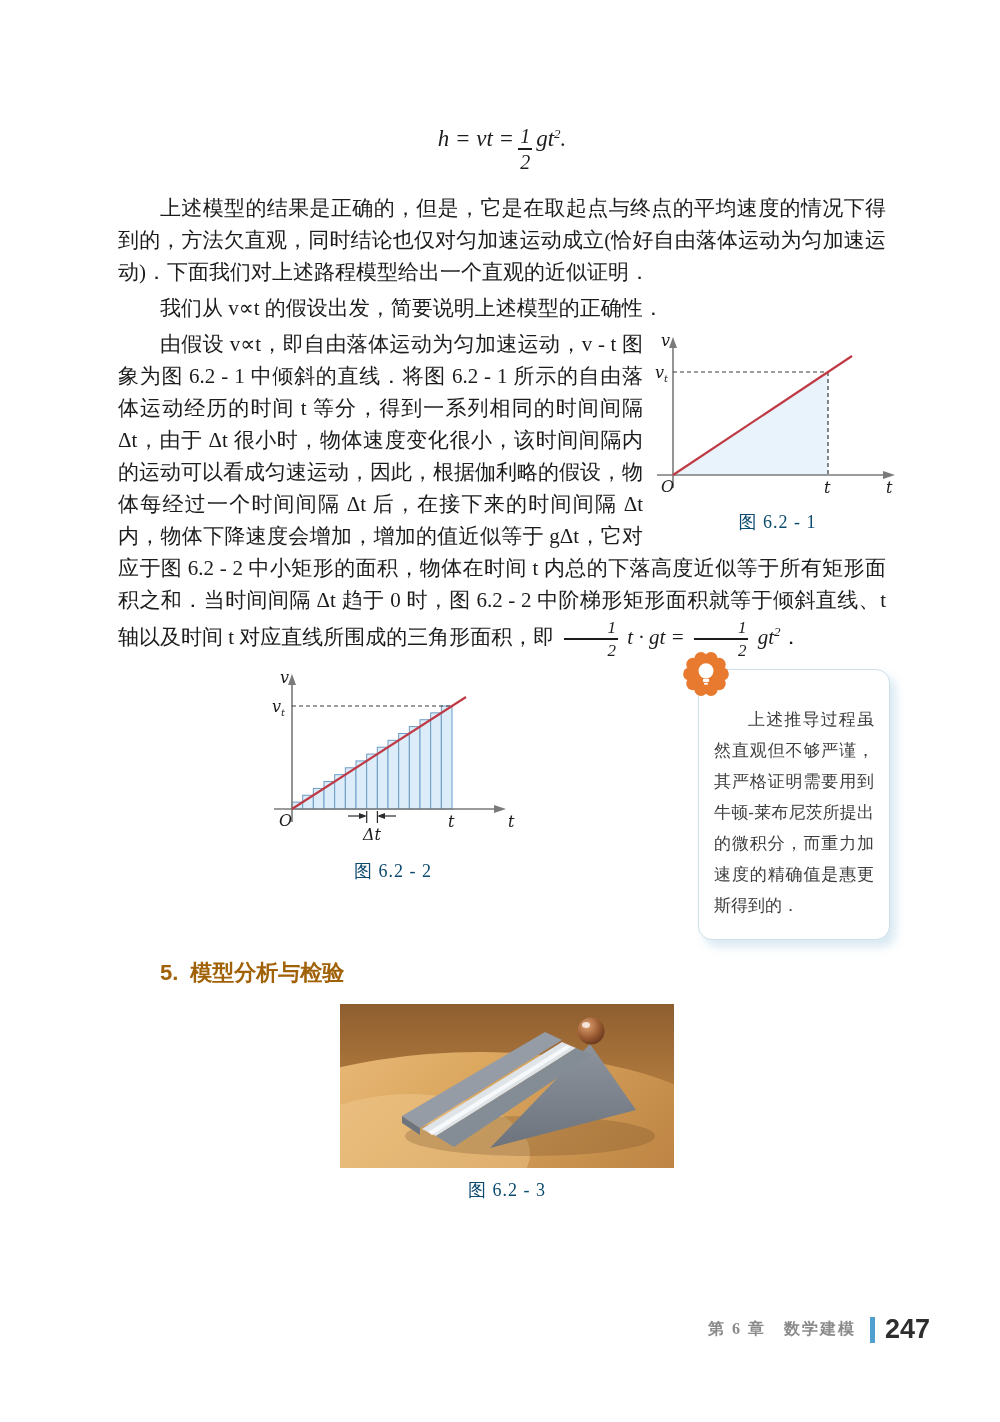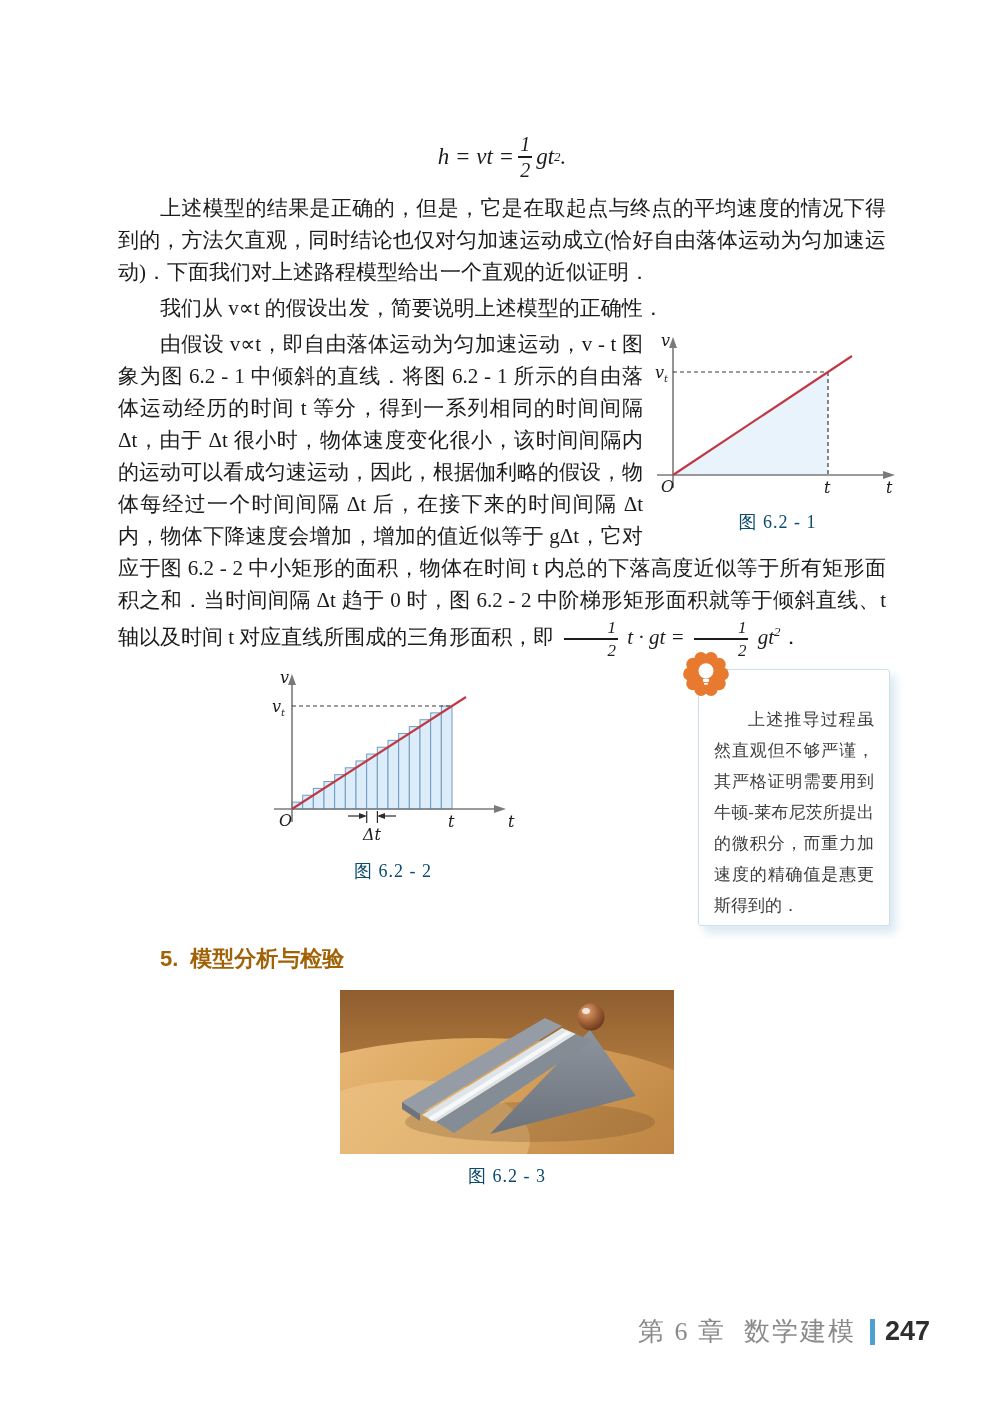--- a/index.html
+++ b/index.html
@@ -1,21 +1,21 @@
 <!DOCTYPE html>
 <html><head>
 <meta charset="utf-8">
 <style>
   html,body{margin:0;padding:0;background:#ffffff;}
   .page{position:relative;width:1000px;height:1422px;background:#ffffff;
         font-family:"Liberation Serif",serif;color:#1c1c1c;overflow:hidden;}
   .content{padding:126px 114px 0 118px;}
 
   
-  .display-formula{display:flex;align-items:center;justify-content:center;
+  .display-formula{display:flex;align-items:flex-start;justify-content:center;
         height:62px;font-size:23px;font-style:italic;}
   .frac{display:inline-flex;flex-direction:column;align-items:center;
         line-height:1;vertical-align:middle;margin:0 4px;font-style:italic;}
   .frac .fnum,.frac .fden{font-size:20px;padding:0 2px;}
   .frac .fbar{height:2px;background:#1c1c1c;align-self:stretch;margin:2px 0;}
   .frac.small .fnum,.frac.small .fden{font-size:17px;}
   sup.exp{font-size:13px;font-style:italic;}
 
   
   .para{font-size:21px;line-height:32px;text-align:justify;text-indent:2em;
@@ -23,22 +23,22 @@
   .it{font-style:italic;}
 
   
   .fig1{float:right;width:245px;margin:4px -14px 10px 12px;text-align:center;}
   .figcap{font-size:18px;margin-top:6px;letter-spacing:1px;color:#0c4a6e;}
 
   
   .row2{display:flex;align-items:flex-start;clear:both;margin-top:10px;}
   .fig2{margin-left:150px;width:250px;text-align:center;}
   .notebox{margin-left:auto;margin-right:-4px;position:relative;width:160px;
-        border:1px solid #cfe0ea;border-radius:3px;background:#ffffff;
-        padding:34px 15px 4px 15px;
+        border:1px solid #cfe0ea;border-radius:14px;background:#ffffff;
+        padding:34px 15px 18px 15px;
         box-shadow:6px 7px 10px rgba(158,196,222,.38);}
   .notebox .note-text{font-size:17px;line-height:31px;text-align:justify;
         text-indent:2em;margin:0;color:#3e3e3e;font-family:"DejaVu Serif",serif;}
   .note-icon{position:absolute;top:-20px;left:-17px;width:48px;height:48px;}
 
   
   .section-heading{font-family:"Liberation Sans",sans-serif;font-weight:bold;
         color:#a16207;font-size:22px;margin:18px 0 6px 42px;}
   .section-heading .num{margin-right:12px;}
 
@@ -52,21 +52,21 @@
   .tri-fill{fill:#e8f3fb;stroke:none;}
   .dash{stroke:#3a3a3a;stroke-width:1.2;stroke-dasharray:4 3;fill:none;}
   #fig2-bars rect{fill:#dcedf9;stroke:#6d9cc5;stroke-width:1;}
   .fl{font:italic 16px "DejaVu Serif",serif;fill:#1c1c1c;}
   .fl-sub{font-size:10px;}
   .marker{stroke:#2b2b2b;stroke-width:1.2;fill:none;}
   .marker-arrow{fill:#2b2b2b;stroke:none;}
 
   
   .footer{position:absolute;top:1314px;right:70px;display:flex;align-items:center;}
-  .footer .chapter,.footer .book{color:#8a8a8a;font-size:26px;letter-spacing:2px;}
+  .footer .chapter,.footer .book{color:#8a8a8a;font-size:16px;letter-spacing:2px;font-weight:bold;}
   .footer .book{margin-left:18px;}
   .footer .vbar{width:5px;height:26px;background:#4f9fd0;margin:0 10px 0 14px;}
   .footer .pagenum{font-family:"Liberation Sans",sans-serif;font-size:27px;
         font-weight:bold;color:#2e2e2e;}
 </style>
 </head>
 <body>
 
 <div class="page">
   <div class="content">

